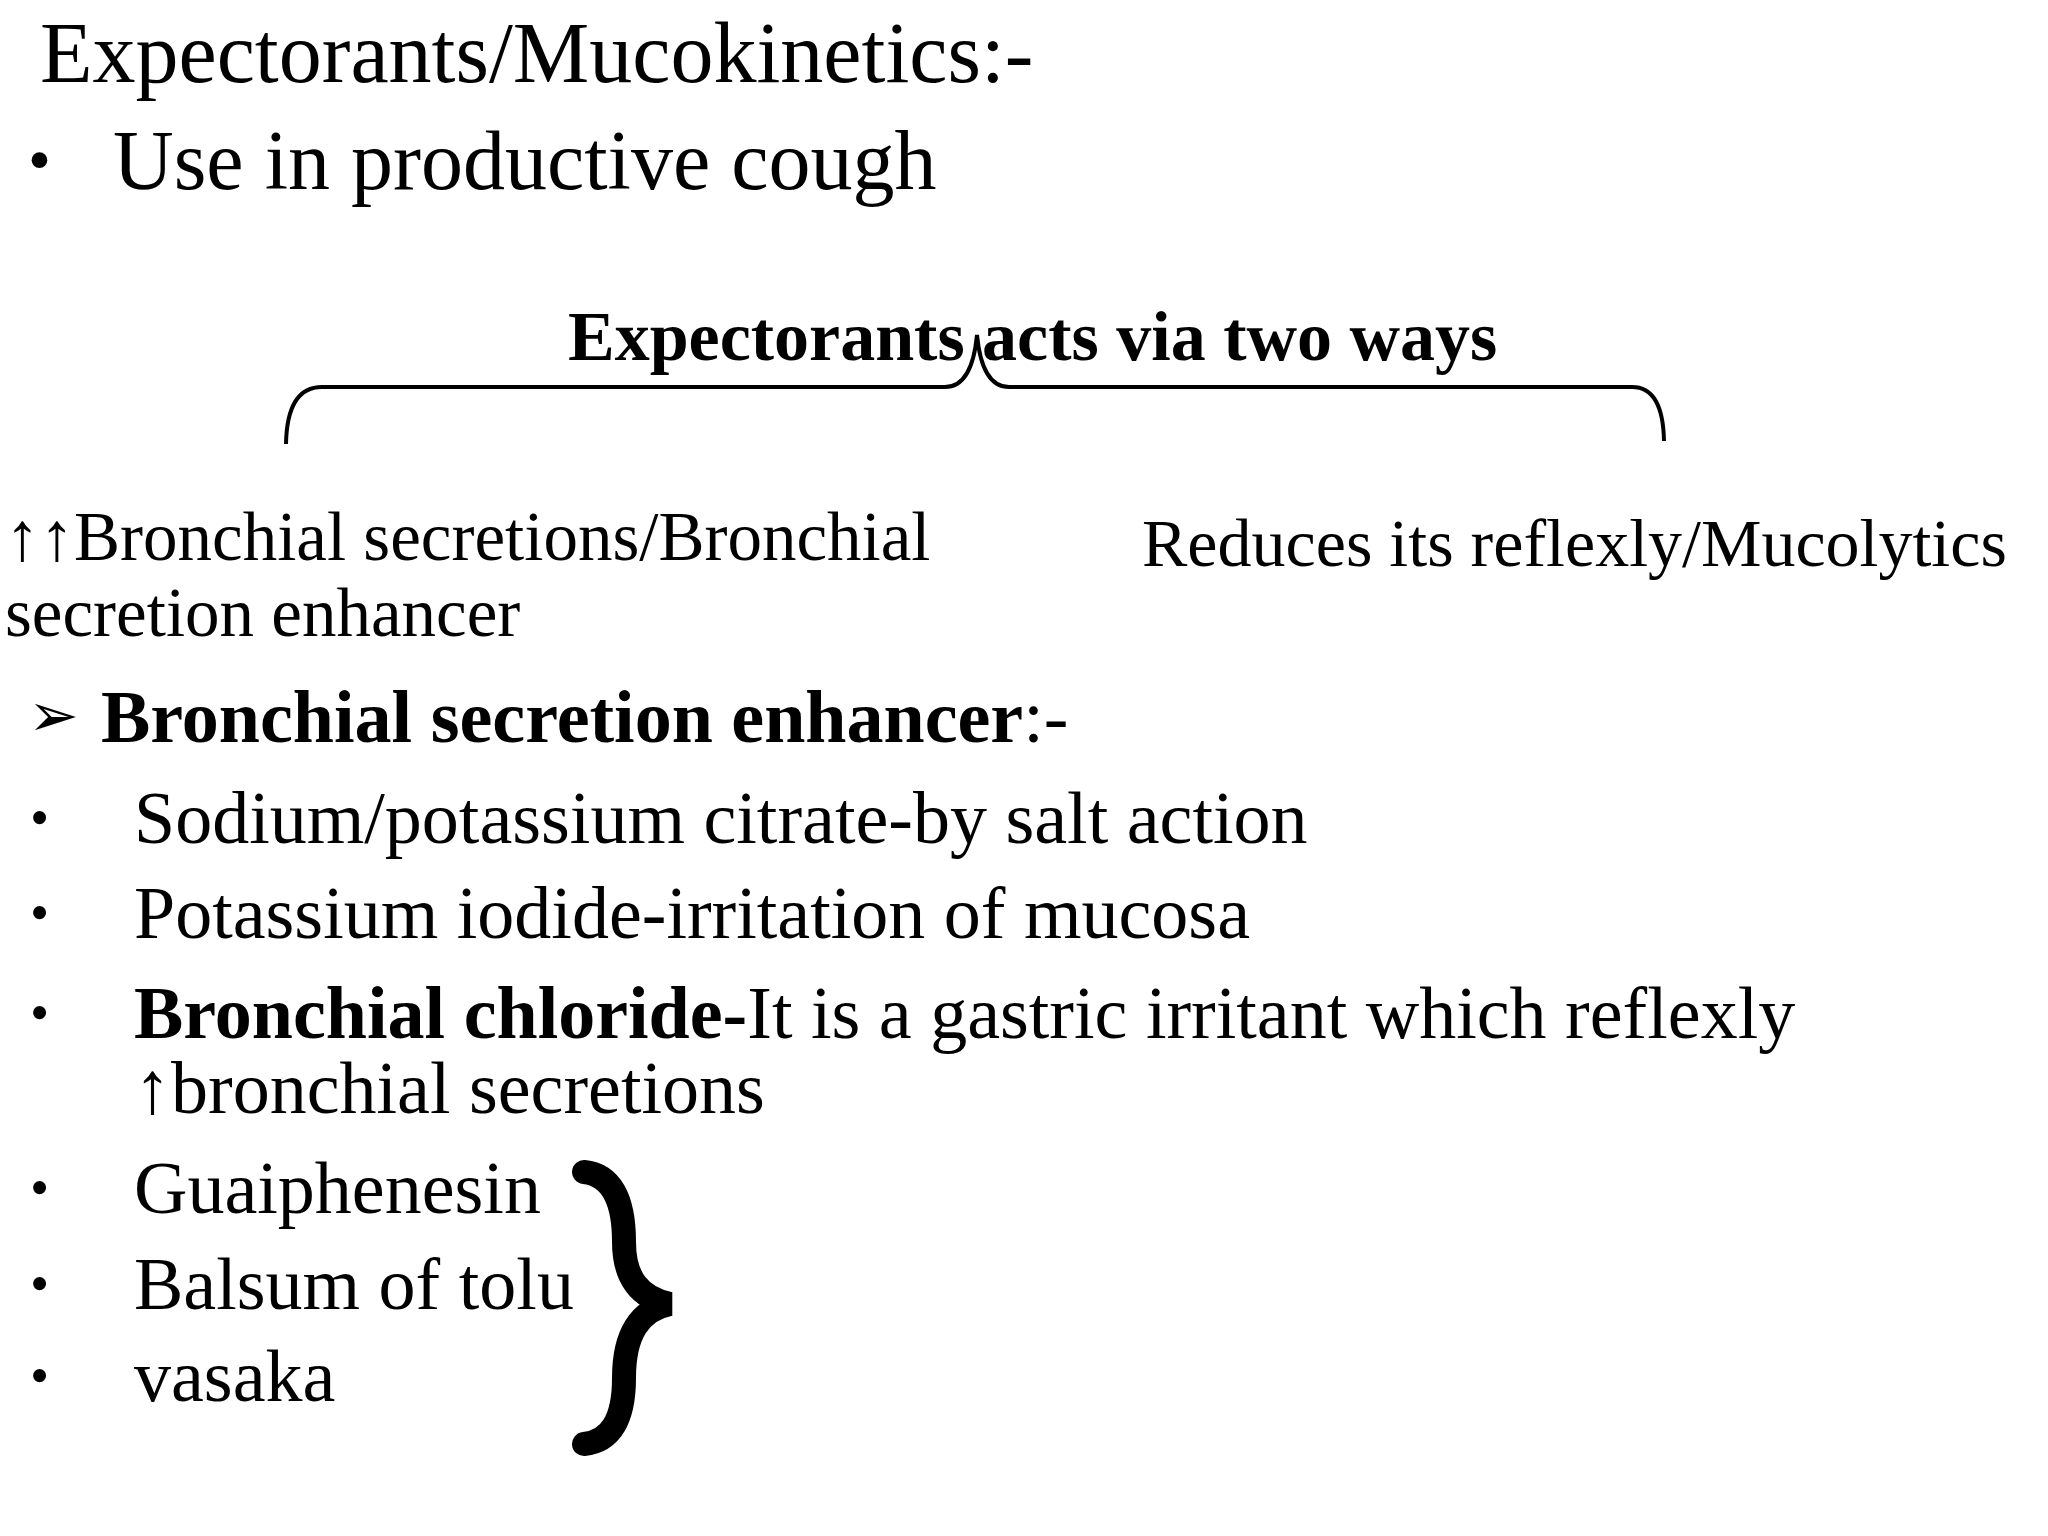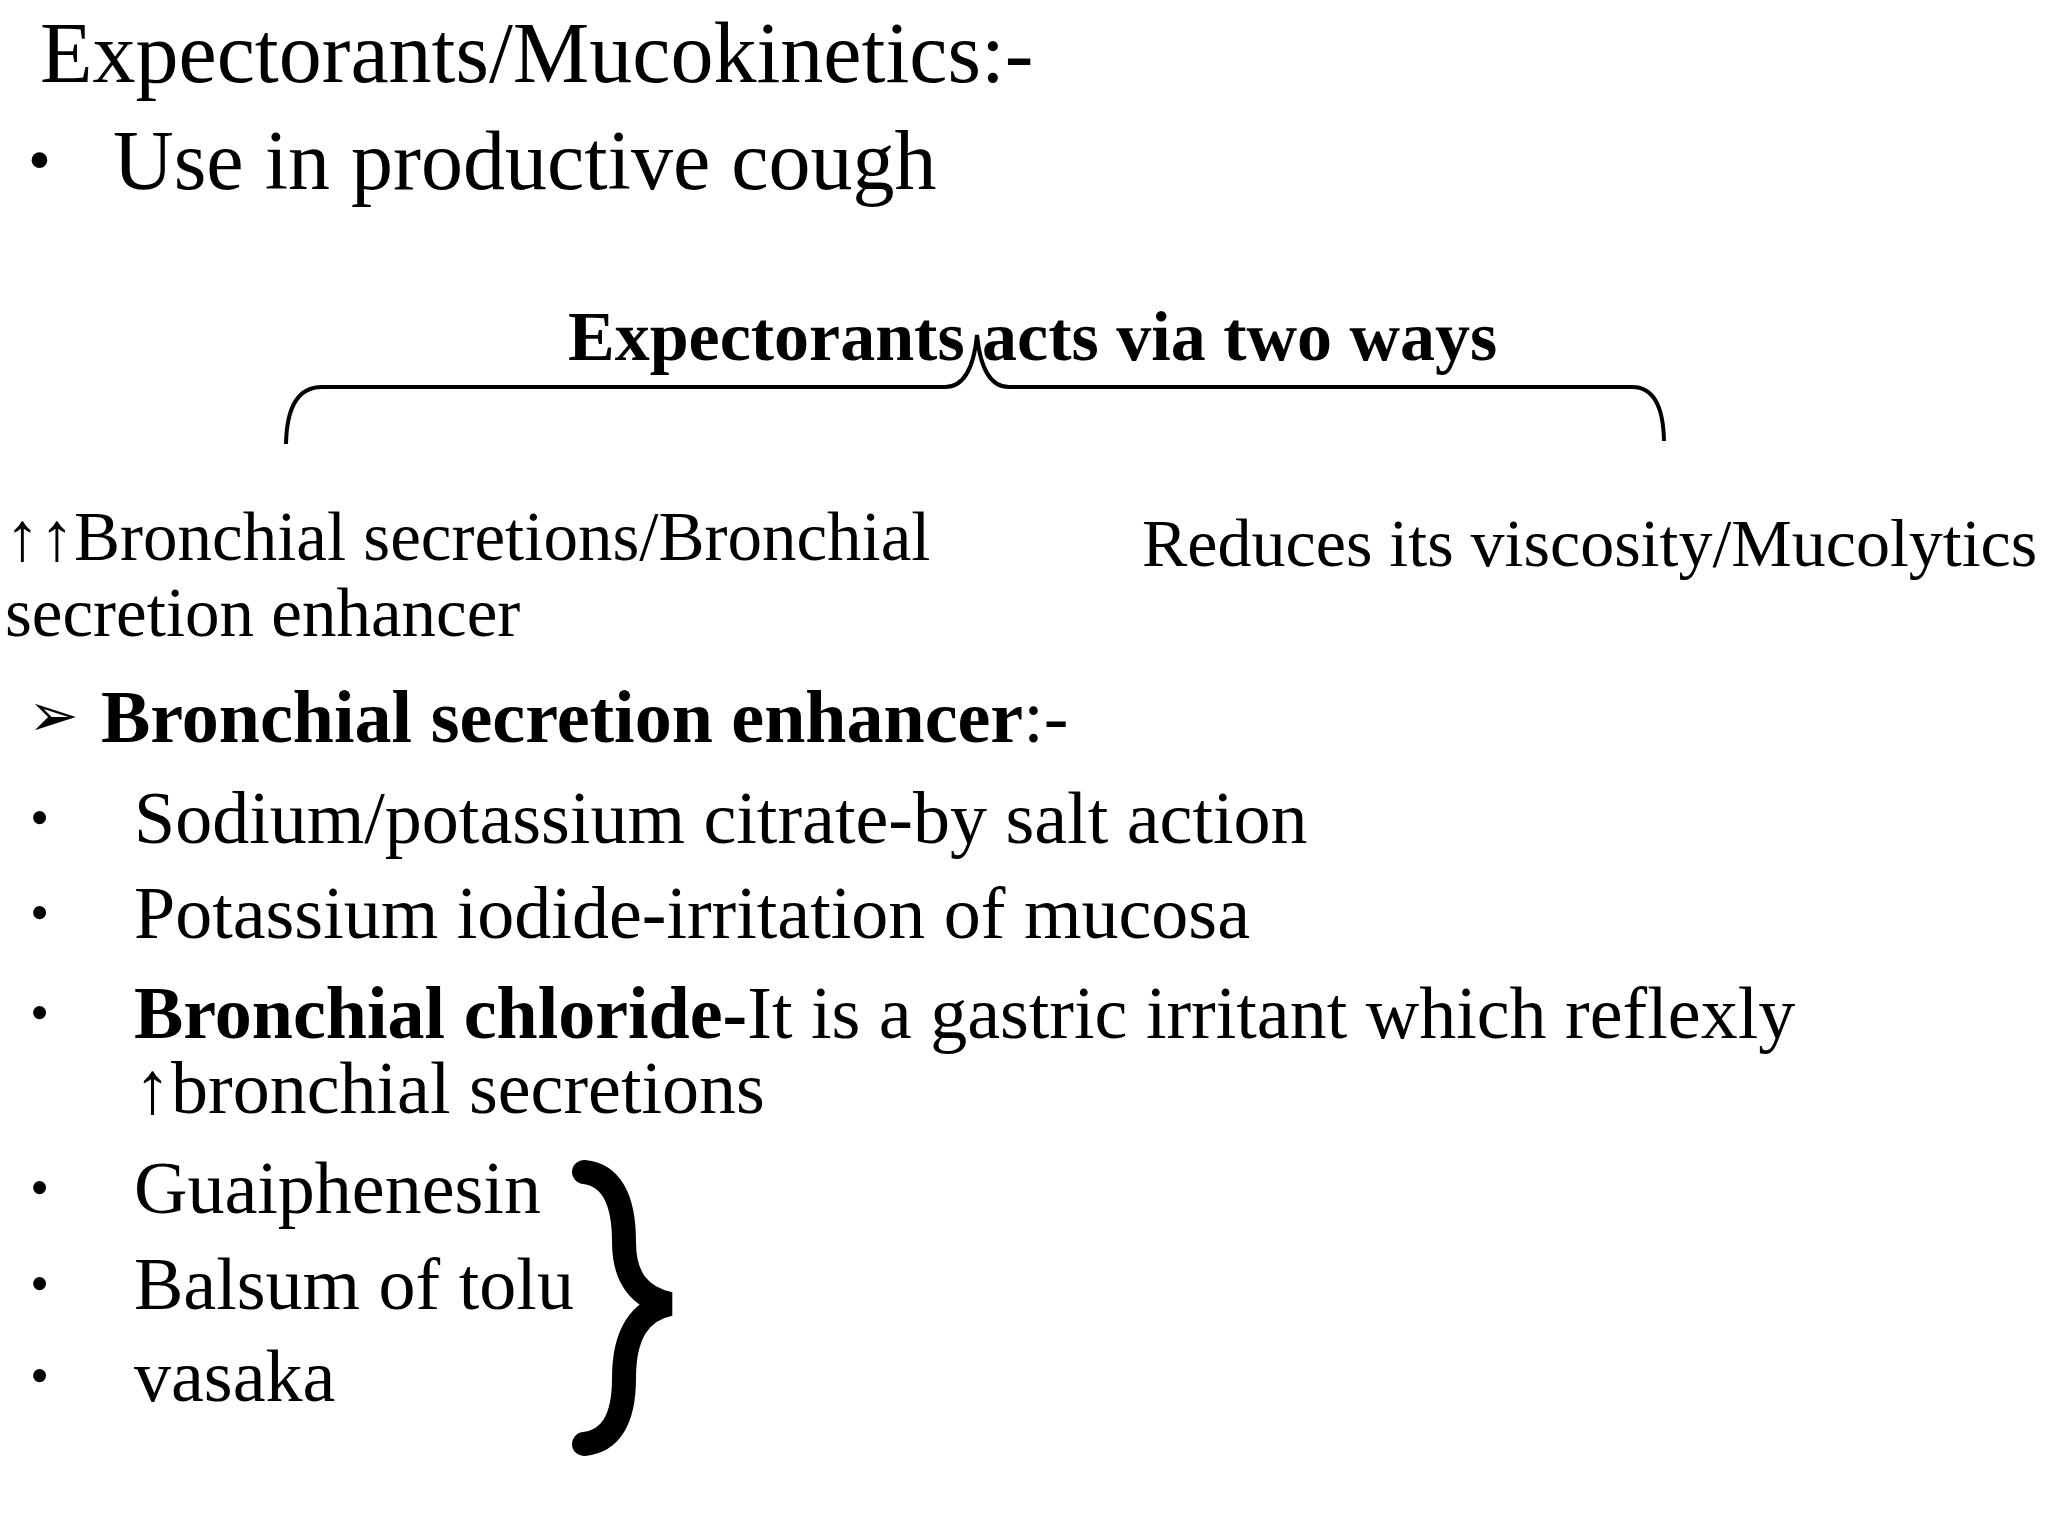--- a/index.html
+++ b/index.html
@@ -131,21 +131,21 @@
   </div>
 
   <div class="abs two-way-heading">Expectorants acts via two ways</div>
 
   <svg class="abs brace-svg" viewBox="0 0 2048 1536" xmlns="http://www.w3.org/2000/svg">
     <path d="M 286 444 Q 287 387 322 387 L 945 387 Q 972 387 977 335 Q 982 387 1009 387 L 1632 387 Q 1663 387 1664 441" fill="none" stroke="#000000" stroke-width="4"></path>
     <path d="M 584 1172 Q 624 1176 624 1242 Q 624 1295 670 1304 Q 624 1313 624 1378 Q 624 1440 584 1444" fill="none" stroke="#000000" stroke-width="24" stroke-linecap="round"></path>
   </svg>
 
   <div class="abs branch-left">↑↑Bronchial secretions/Bronchial secretion enhancer</div>
-  <div class="abs branch-right">Reduces its viscosity/Mucolytics</div>
+  <div class="abs branch-right">Reduces its reflexly/Mucolytics</div>
 
   <div class="abs section-heading">
     <span class="arrow">➢</span>
     <span><b>Bronchial secretion enhancer</b><span>:-</span></span>
   </div>
 
   <div class="abs li li-sodium">
     <span class="dot">•</span>
     <span class="text">Sodium/potassium citrate-by salt action</span>
   </div>

